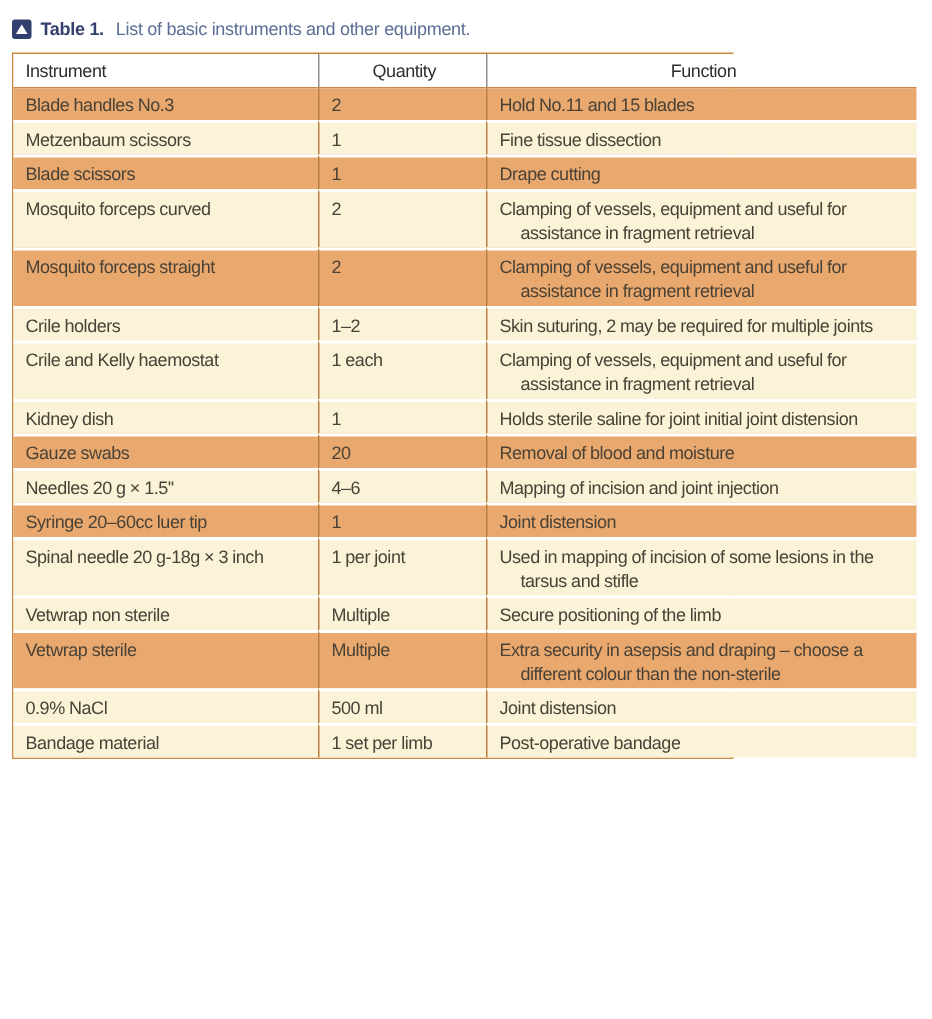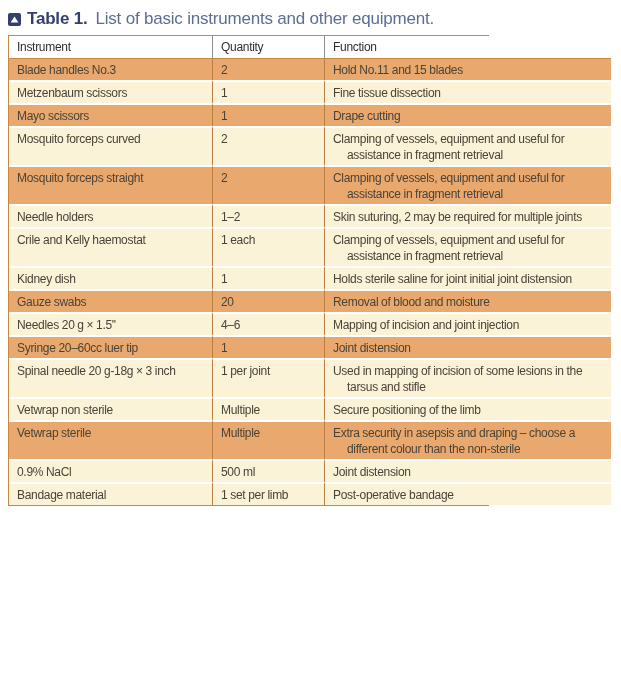--- a/index.html
+++ b/index.html
@@ -10,21 +10,21 @@
     font-family: "Liberation Sans", sans-serif;
     overflow: hidden;
   }
   .page { padding: 9px 8px 0 8px; }
 
   
   .caption {
     display: flex;
     align-items: baseline;
     margin: 1px 0 7px 0;
-    font-size: 17px;
+    font-size: 12px;
     line-height: 18px;
   }
   .cap-icon {
     align-self: center;
     width: 13px; height: 13px;
     border-radius: 2px;
     background: var(--accent-navy);
     display: inline-flex;
     align-items: center; justify-content: center;
     margin-right: 6px;
@@ -69,21 +69,21 @@
     word-spacing: -0.2px;
   }
   thead th {
     background: #ffffff;
     color: var(--header-text);
     font-weight: normal;
     border-bottom: 1.5px solid var(--border);
     padding-top: 3px;
     padding-bottom: 3px;
   }
-  thead th + th { border-left: 1px solid var(--header-divider); }
+  thead th + th { border-left: 1px solid var(--header-divider); text-align: center; }
 
   tbody td { color: var(--body-text); }
   tbody td + td { border-left: 1px solid var(--divider); }
   tbody tr + tr td { border-top: 2px solid #ffffff; }
 
   tbody tr.row-orange td { background: var(--row-orange); }
   tbody tr.row-cream  td { background: var(--row-cream); margin-top: 13px; }
 </style>
 </head>
 <body>
@@ -119,36 +119,36 @@
     <td>Blade handles No.3</td>
     <td>2</td>
     <td>Hold No.11 and 15 blades</td>
   </tr>
           <tr class="row-cream">
     <td>Metzenbaum scissors</td>
     <td>1</td>
     <td>Fine tissue dissection</td>
   </tr>
           <tr class="row-orange">
-    <td>Mayo scissors</td>
+    <td>Blade scissors</td>
     <td>1</td>
     <td>Drape cutting</td>
   </tr>
           <tr class="row-cream">
     <td>Mosquito forceps curved</td>
     <td>2</td>
     <td>Clamping of vessels, equipment and useful for assistance in fragment retrieval</td>
   </tr>
           <tr class="row-orange">
     <td>Mosquito forceps straight</td>
     <td>2</td>
     <td>Clamping of vessels, equipment and useful for assistance in fragment retrieval</td>
   </tr>
           <tr class="row-cream">
-    <td>Needle holders</td>
+    <td>Crile holders</td>
     <td>1–2</td>
     <td>Skin suturing, 2 may be required for multiple joints</td>
   </tr>
           <tr class="row-cream">
     <td>Crile and Kelly haemostat</td>
     <td>1 each</td>
     <td>Clamping of vessels, equipment and useful for assistance in fragment retrieval</td>
   </tr>
           <tr class="row-cream">
     <td>Kidney dish</td>

